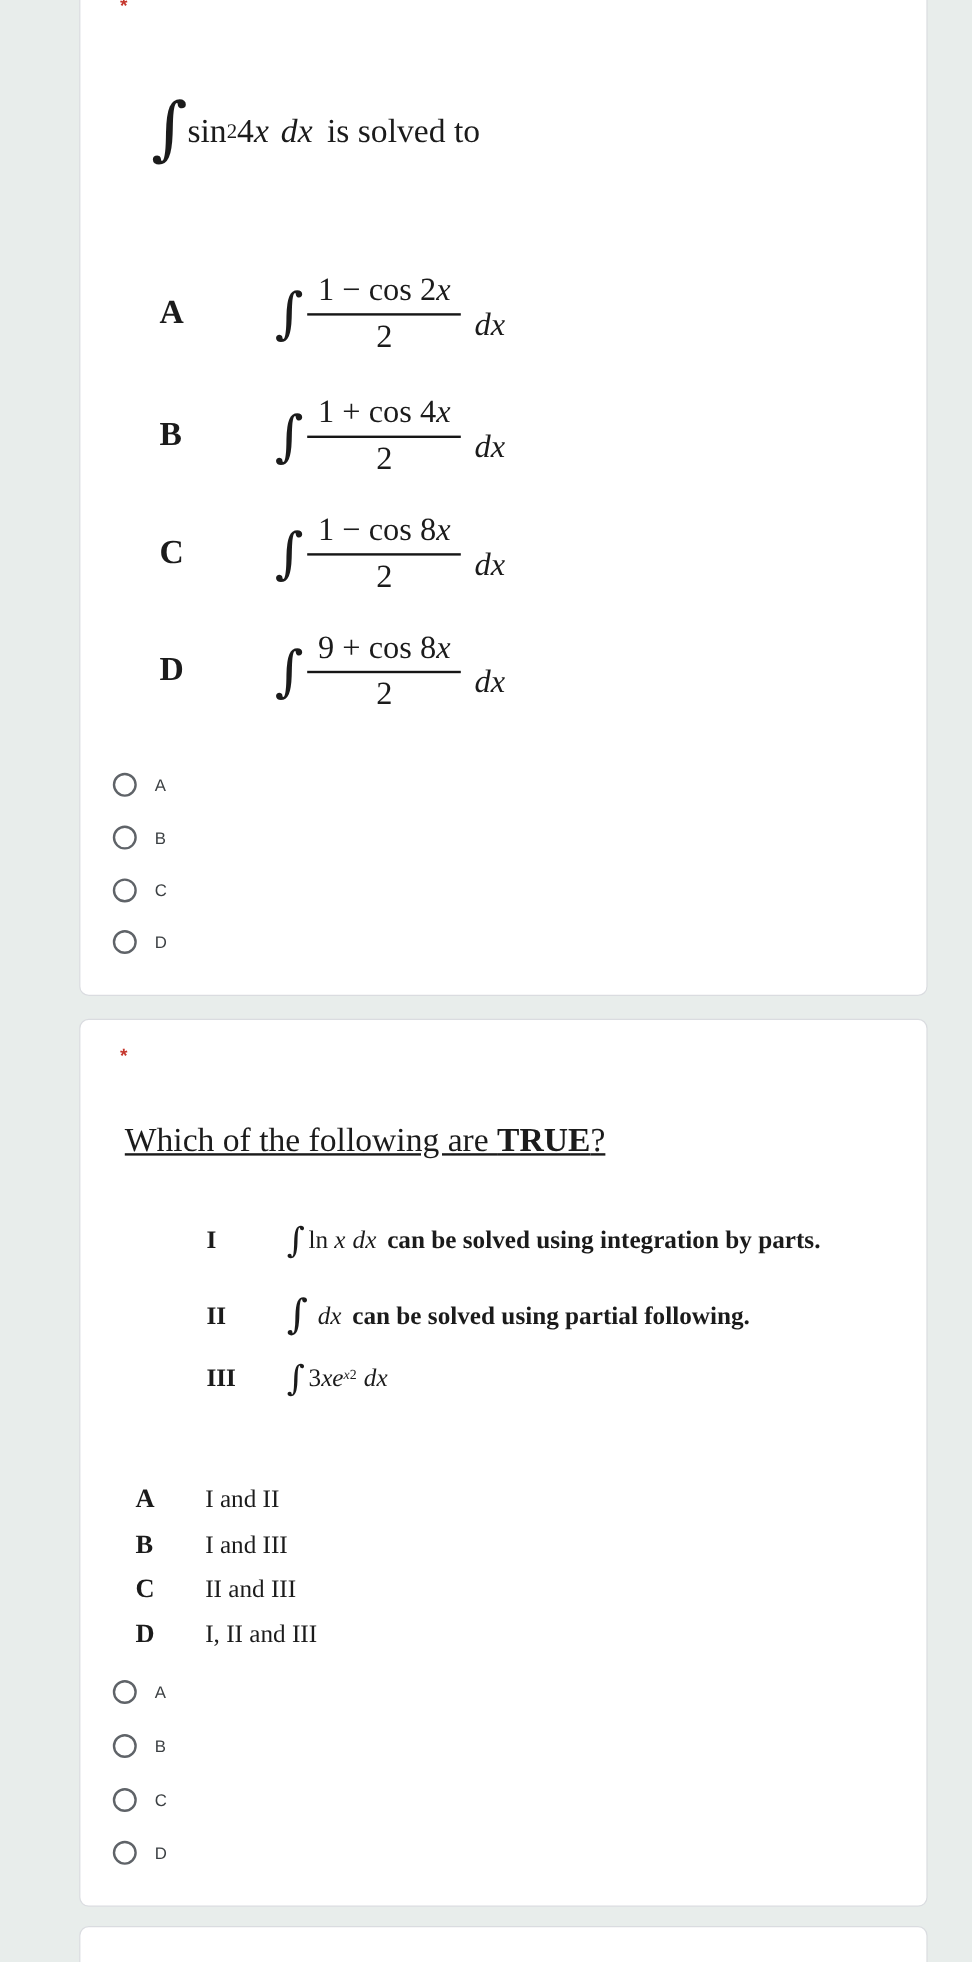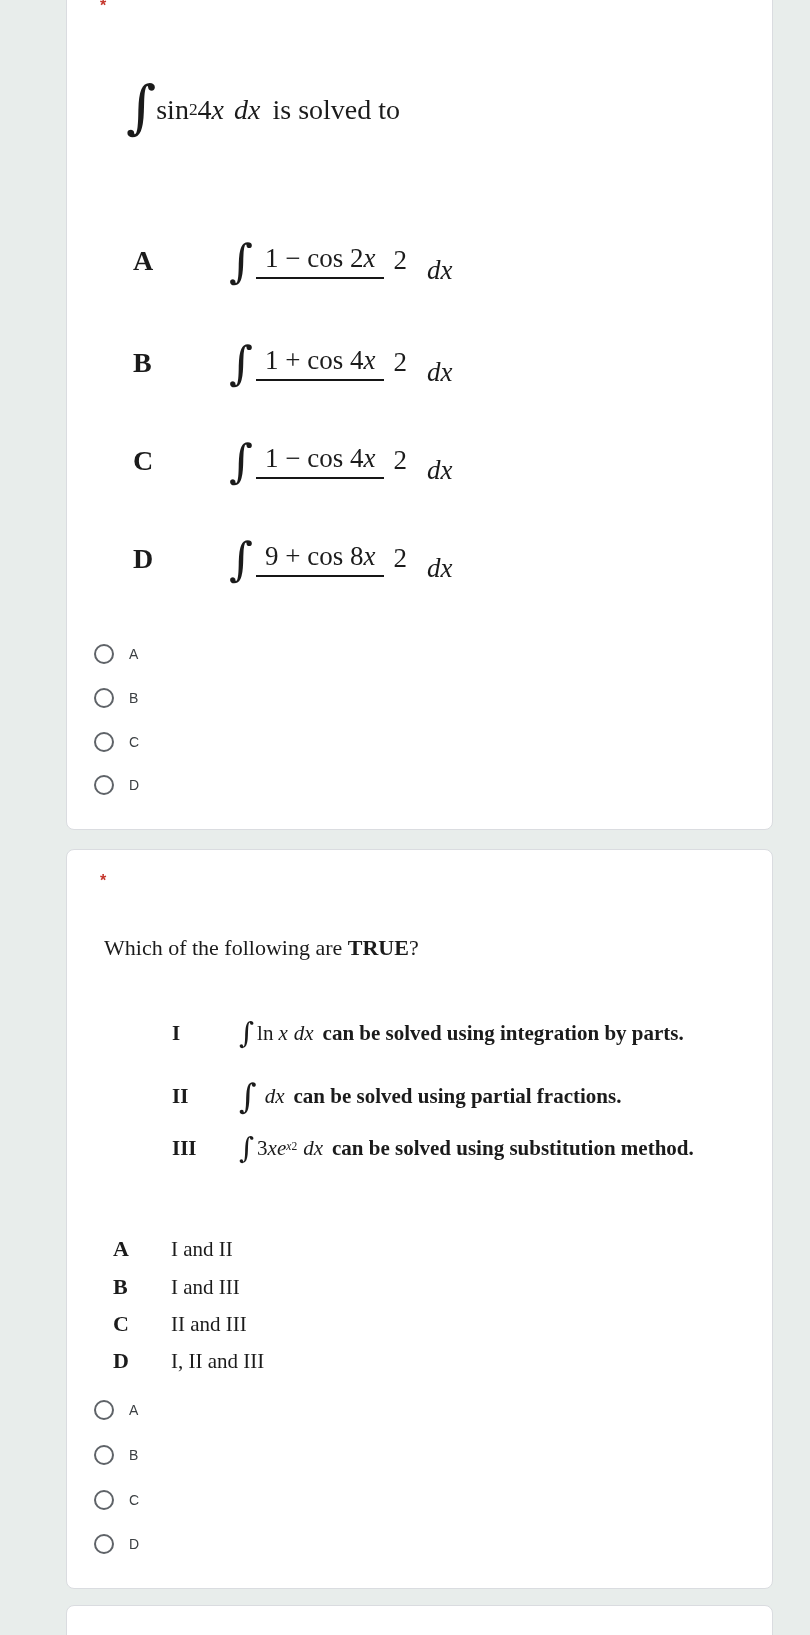--- a/index.html
+++ b/index.html
@@ -20,42 +20,42 @@
   .required{
     position:absolute;left:33px;
     color:#c5362c;font-size:16px;font-weight:bold;
     font-family:"Liberation Sans",sans-serif;
   }
   
   .int{font-family:"DejaVu Serif",serif;font-weight:400;line-height:1;}
   .int-lg{font-size:58px;transform:translateY(-3px);}
   .int-md{font-size:46px;margin-right:3px;}
   .int-sm{font-size:29px;margin-right:3px;}
-  .frac{display:inline-flex;flex-direction:row;text-align:center;line-height:1.15;}
+  .frac{display:inline-flex;flex-direction:column;text-align:center;line-height:1.15;}
   .frac .num{display:block;border-bottom:2px solid #161616;padding:0 9px 3px 9px;white-space:nowrap;}
   .frac .den{display:block;padding:2px 9px 0 9px;white-space:nowrap;}
   .it{font-style:italic;}
   .dx{font-style:italic;margin-left:11px;position:relative;top:9px;}
   .dx-inline{font-style:italic;margin-left:6px;}
   sup.s2{font-size:0.62em;}
   sup.s3{font-size:0.55em;position:relative;top:-2px;font-family:Liberation Serif, serif;}
   
   .q1-title{
     position:absolute;left:59px;top:96px;height:66px;
     display:flex;align-items:center;font-size:28px;white-space:nowrap;
   }
   .q1-title .tail{margin-left:12px;}
   .q1-title .dxw{font-style:italic;margin-left:10px;}
   .opt-row{
     position:absolute;left:66px;height:70px;width:420px;
     display:flex;align-items:center;font-size:27px;
   }
   .opt-letter{width:96px;font-weight:bold;font-size:28px;}
   
-  .q2-title{position:absolute;left:37px;top:85px;font-size:22px;}
+  .q2-title{position:absolute;left:37px;top:85px;font-size:28px;text-decoration:underline;}
   .q2-title b{font-weight:bold;}
   .stmt{
     position:absolute;left:105px;display:flex;align-items:center;
     font-size:21px;white-space:nowrap;
   }
   .stmt-label{width:67px;font-weight:bold;flex:0 0 auto;}
   .stmt .frac{font-size:20px;}
   .stmt .stext{margin-left:9px;font-weight:bold;}
   .fnsp{margin-right:5px;}
   .q2opt{
@@ -107,21 +107,21 @@
       <span class="num"><span>1 + cos 4</span><span class="it">x</span></span>
       <span class="den">2</span>
     </span>
     <span class="dx">dx</span>
   </div>
 
   <div class="opt-row" style="top:445px">
     <span class="opt-letter">C</span>
     <span class="int int-md">∫</span>
     <span class="frac">
-      <span class="num"><span>1 − cos 4</span><span class="it">x</span></span>
+      <span class="num"><span>1 − cos 8</span><span class="it">x</span></span>
       <span class="den">2</span>
     </span>
     <span class="dx">dx</span>
   </div>
 
   <div class="opt-row" style="top:543px">
     <span class="opt-letter">D</span>
     <span class="int int-md">∫</span>
     <span class="frac">
       <span class="num"><span>9 + cos 8</span><span class="it">x</span></span>
@@ -161,31 +161,30 @@
     <span class="fnsp">ln</span>
     <span class="it">x</span>
     <span class="dx-inline">dx</span>
     <span class="stext">can be solved using integration by parts.</span>
   </div>
 
   <div class="stmt" style="top:211px;height:70px">
     <span class="stmt-label">II</span>
     <span class="int" style="font-size:34px;margin-right:2px">∫</span>
     <span class="dx-inline">dx</span>
-    <span class="stext">can be solved using partial fractions.</span>
+    <span class="stext">can be solved using partial following.</span>
   </div>
 
   <div class="stmt" style="top:278px;height:40px">
     <span class="stmt-label">III</span>
     <span class="int int-sm">∫</span>
     <span>3</span>
       <span class="it">xe</span>
       <sup class="s3"><span class="it">x</span><span>2</span></sup>
     <span class="dx-inline">dx</span>
-    <span class="stext">can be solved using substitution method.</span>
   </div>
 
   <div class="q2opt" style="top:384px">
     <span class="q2opt-letter">A</span>
     <span>I and II</span>
   </div>
   <div class="q2opt" style="top:422px">
     <span class="q2opt-letter">B</span>
     <span>I and III</span>
   </div>

